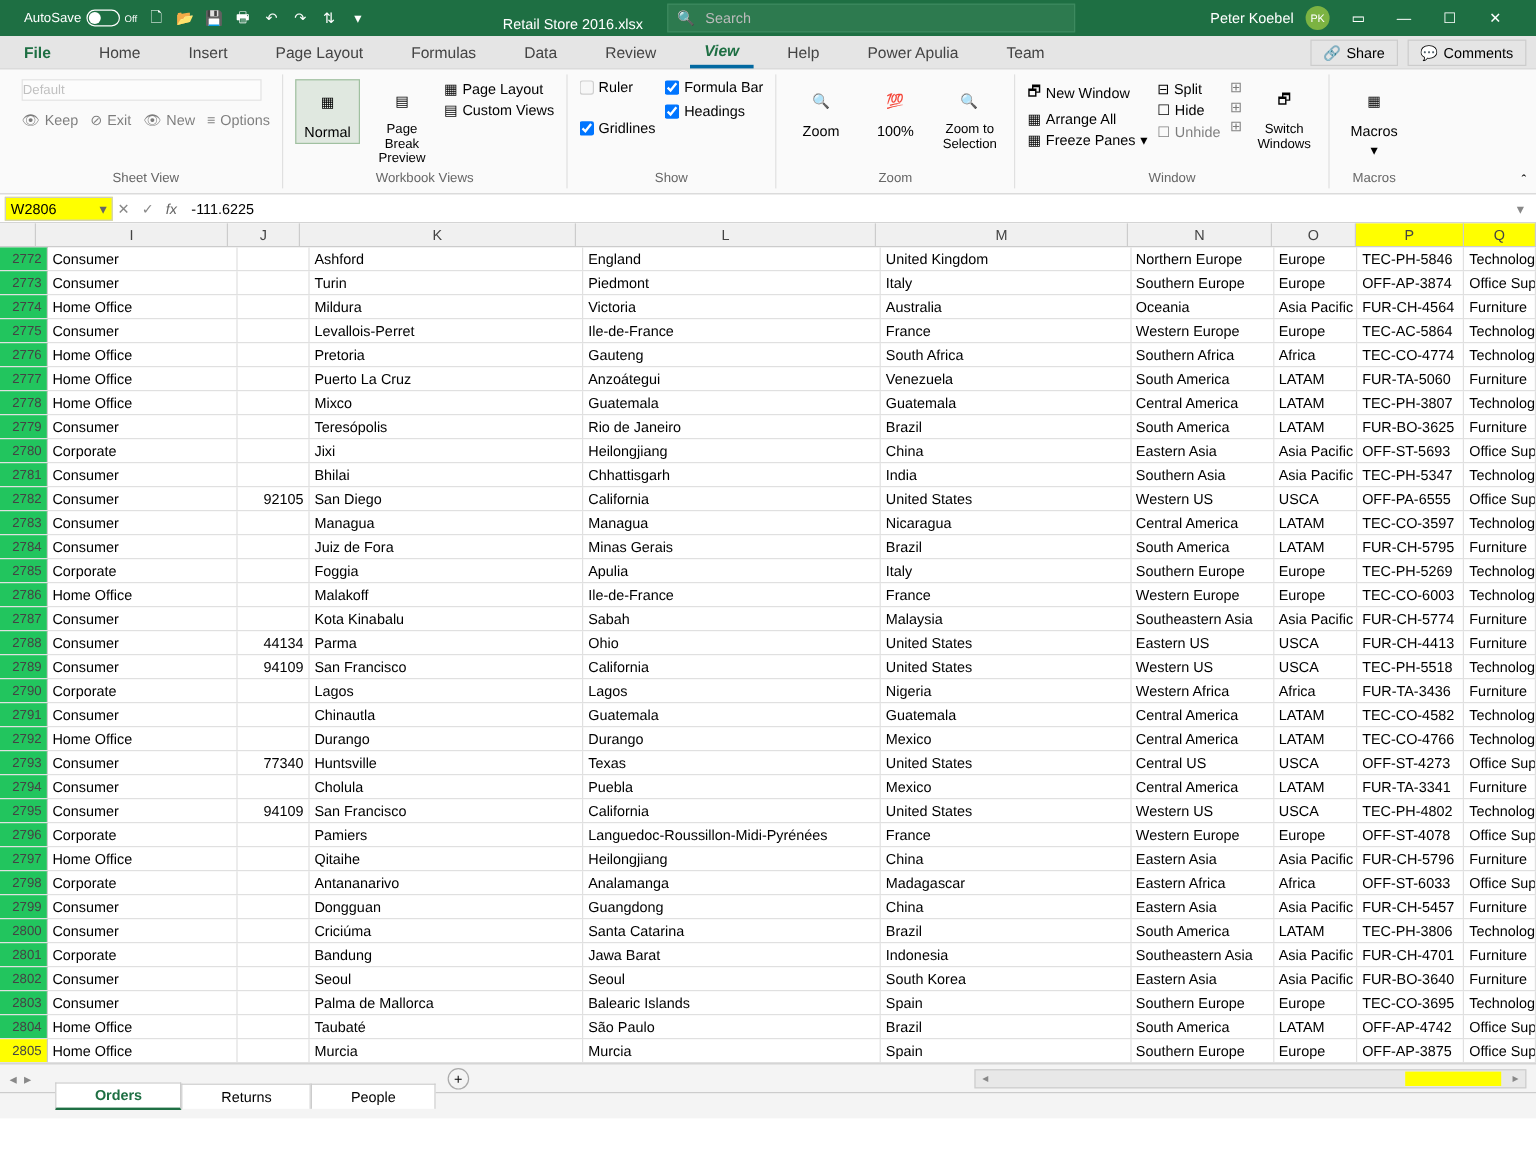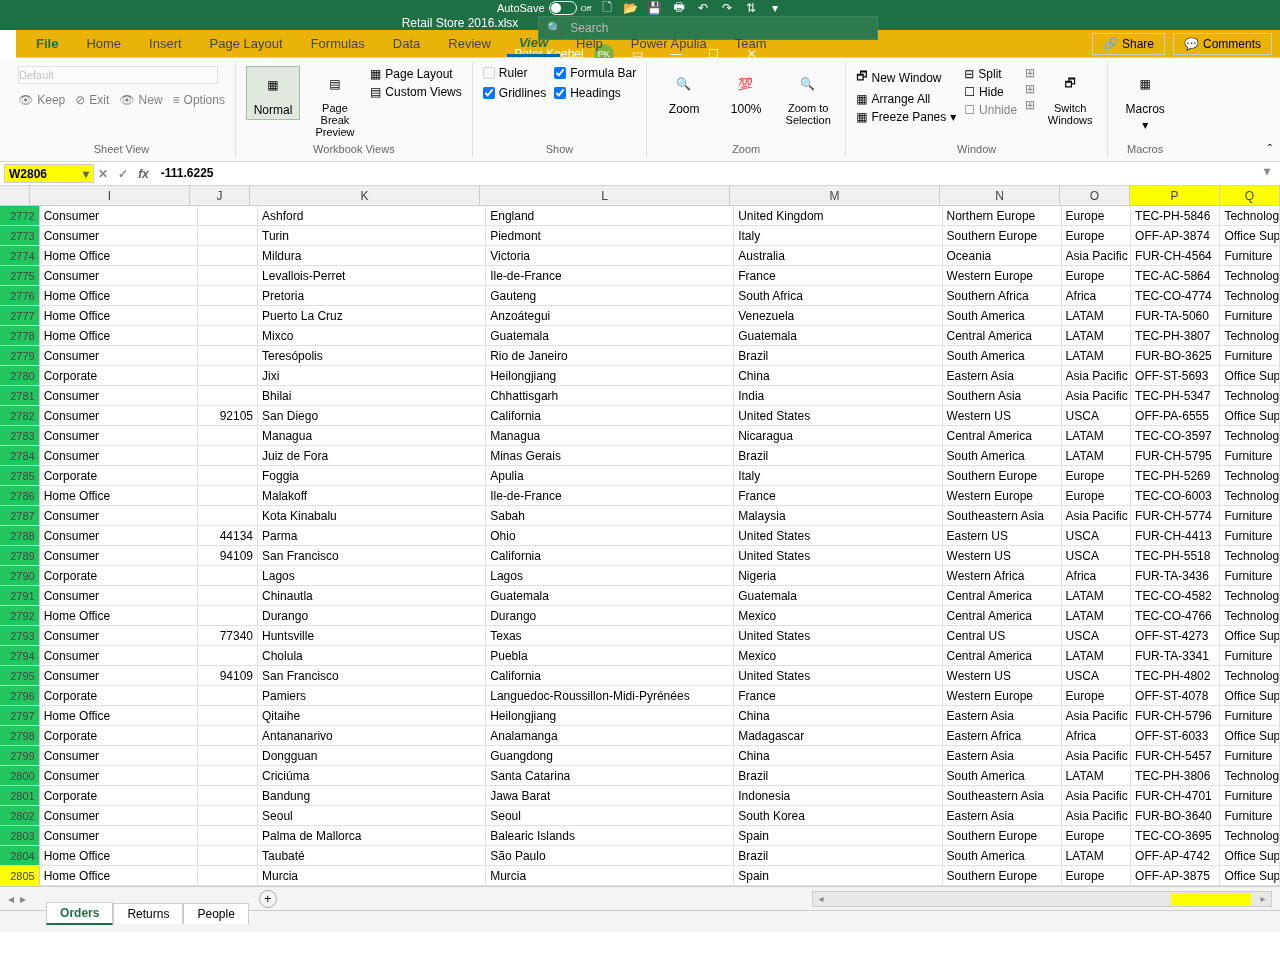--- a/index.html
+++ b/index.html
@@ -1,33 +1,33 @@
 <!DOCTYPE html>
 <html><head>
 <meta charset="utf-8">
 <style>
 * { margin: 0; padding: 0; box-sizing: border-box; font-family: 'Segoe UI', Tahoma, sans-serif; }
 body { background: #fff; font-size: 12px; overflow: hidden; width: 1280px; height: 960px; }
 
 
-.titlebar { background: #1e6f43; height: 30px; display: flex; align-items: center; color: #fff; padding: 0 20px; flex-direction: column; }
+.titlebar { background: #1e6f43; height: 30px; display: flex; align-items: center; color: #fff; padding: 0 20px; }
 .titlebar .left { display: flex; align-items: center; gap: 8px; }
 .autosave { display: flex; align-items: center; gap: 4px; font-size: 11px; }
 .toggle { width: 28px; height: 14px; border: 1px solid #fff; border-radius: 8px; display: flex; align-items: center; padding: 1px; }
 .toggle-knob { width: 10px; height: 10px; border-radius: 50%; background: #fff; }
 .qat-icon { width: 16px; height: 16px; display: flex; align-items: center; justify-content: center; color: #fff; cursor: pointer; }
-.titlebar .center { flex: 1; display: flex; justify-content: center; align-items: flex-start; gap: 20px; }
+.titlebar .center { flex: 1; display: flex; justify-content: center; align-items: flex-end; gap: 20px; }
 .filename { font-size: 12px; }
 .search-box { background: #2d7a4f; border: 1px solid #3d8a5f; width: 340px; height: 24px; display: flex; align-items: center; padding: 0 8px; gap: 8px; color: #bbb; }
 .titlebar .right { display: flex; align-items: center; gap: 10px; }
 .avatar { width: 20px; height: 20px; border-radius: 50%; background: #7cb342; display: flex; align-items: center; justify-content: center; font-size: 9px; color: #fff; }
 .win-btn { width: 28px; height: 28px; display: flex; align-items: center; justify-content: center; cursor: pointer; color: #fff; }
 
 
-.ribbon-tabs { background: #eab308; height: 28px; display: flex; align-items: center; border-bottom: 1px solid #d4d4d4; padding: 0 8px; gap: 4px; margin-left: 16px; }
+.ribbon-tabs { background: #e5e5e5; height: 28px; display: flex; align-items: center; border-bottom: 1px solid #d4d4d4; padding: 0 8px; gap: 16px; }
 .tab { padding: 4px 12px; font-size: 13px; color: #444; cursor: pointer; }
 .tab.file { color: #1e6f43; font-weight: 600; }
 .tab.active { color: #1e6f43; border-bottom: 3px solid #0369a1; font-weight: 600; font-style: italic; }
 .ribbon-right { margin-left: auto; display: flex; gap: 8px; }
 .share-btn, .comments-btn { border: 1px solid #ccc; padding: 3px 10px; font-size: 12px; cursor: pointer; display: flex; align-items: center; gap: 4px; }
 
 
 .ribbon { background: #fafafa; height: 104px; border-bottom: 1px solid #d4d4d4; display: flex; padding: 4px 8px; position: relative; }
 .group { border-right: 1px solid #e0e0e0; padding: 0 10px; display: flex; flex-direction: column; justify-content: space-between; }
 .group-label { text-align: center; font-size: 11px; color: #666; padding-bottom: 2px; }
@@ -37,21 +37,21 @@
 .ribbon-btn-lg.normal { background: #e0e8e0; border: 1px solid #a0c0a0; }
 .ribbon-btn-sm { display: flex; align-items: center; gap: 4px; font-size: 12px; cursor: pointer; padding: 1px 0; }
 .check-item { display: flex; align-items: center; gap: 4px; font-size: 12px; }
 .check-item input { width: 12px; height: 12px; }
 .col-stack { display: flex; flex-direction: column; gap: 2px; }
 .dropdown-box { border: 1px solid #ccc; padding: 2px 0; font-size: 11px; background: #fff; width: 200px; color: #888; }
 .muted { opacity: 0.5; }
 .collapse-caret { position: absolute; right: 8px; bottom: 4px; cursor: pointer; }
 
 
-.formula-bar { height: 24px; border-bottom: 1px solid #d4d4d4; display: flex; padding: 2px 4px; gap: 4px; font-weight: bold; }
+.formula-bar { height: 24px; border-bottom: 1px solid #d4d4d4; display: flex; align-items: center; padding: 2px 4px; gap: 4px; }
 .name-box { width: 90px; border: 1px solid #ccc; padding: 2px 4px; font-size: 12px; background: #ffff00; display: flex; justify-content: space-between; align-items: center; }
 .fx-area { display: flex; align-items: center; gap: 10px; color: #888; }
 .fx-label { font-style: italic; color: #666; }
 .formula-input { flex: 1; padding: 2px 8px; font-size: 12px; }
 .formula-expand { padding: 0 6px; color: #888; cursor: pointer; }
 
 
 .grid-area { height: 700px; overflow: hidden; position: relative; }
 .col-headers { display: flex; height: 20px; background: #f0f0f0; border-bottom: 1px solid #ccc; }
 .corner { width: 40px; border-right: 1px solid #ccc; background: #f0f0f0; }
@@ -64,21 +64,21 @@
 .cell { border-right: 1px solid #e0e0e0; padding: 0 4px; font-size: 12px; line-height: 20px; white-space: nowrap; overflow: hidden; }
 .cell.num { text-align: right; }
 
 
 .cI { width: 160px; } .cJ { width: 60px; } .cK { width: 230px; } .cL { width: 250px; }
 .cM { width: 210px; } .cN { width: 120px; } .cO { width: 70px; } .cP { width: 90px; } .cQ { width: 60px; }
 
 
 .sheet-bar { height: 24px; border-top: 1px solid #ccc; display: flex; align-items: center; padding: 0 8px; background: #f4f4f4; position: relative; }
 .sheet-nav { display: flex; gap: 6px; color: #888; padding-right: 20px; }
-.sheet-tab { padding: 3px 13px; border: 1px solid #ccc; background: #fff; font-size: 12px; cursor: pointer; border-bottom: none; margin-top: 29px; }
+.sheet-tab { padding: 3px 32px; border: 1px solid #ccc; background: #fff; font-size: 12px; cursor: pointer; border-bottom: none; margin-top: 29px; }
 .sheet-tab.active { color: #1e6f43; font-weight: 600; border-bottom: 2px solid #1e6f43; }
 .add-sheet { margin-left: 10px; width: 18px; height: 18px; border: 1px solid #aaa; border-radius: 50%; display: flex; align-items: center; justify-content: center; cursor: pointer; font-size: 12px; }
 .hscroll { margin-left: auto; width: 460px; height: 16px; background: #e8e8e8; border: 1px solid #ccc; position: relative; display: flex; align-items: center; }
 .hscroll-thumb { position: absolute; right: 20px; width: 80px; height: 12px; background: #ffff00; }
 .scroll-arrow { width: 16px; text-align: center; color: #888; cursor: pointer; font-size: 10px; }
 
 
 .status-bar { height: 22px; background: #f4f4f4; border-top: 1px solid #ccc; }
 </style>
 </head>
@@ -166,21 +166,21 @@
       <div class="col-stack">
         <div class="ribbon-btn-sm">▦ <span>Page Layout</span></div>
         <div class="ribbon-btn-sm">▤ <span>Custom Views</span></div>
       </div>
     </div>
     <div class="group-label">Workbook Views</div>
   </div>
 
   <div class="group">
     <div class="group-content">
-      <div class="col-stack" style="gap:6px">
+      <div class="col-stack" style="gap:20px">
         <div class="check-item">
             <input type="checkbox" disabled="" style=""> 
             <span>Ruler</span>
           </div>
         <div class="check-item">
             <input type="checkbox" checked="" style=""> 
             <span>Gridlines</span>
           </div>
       </div>
       <div class="col-stack" style="gap:6px">

